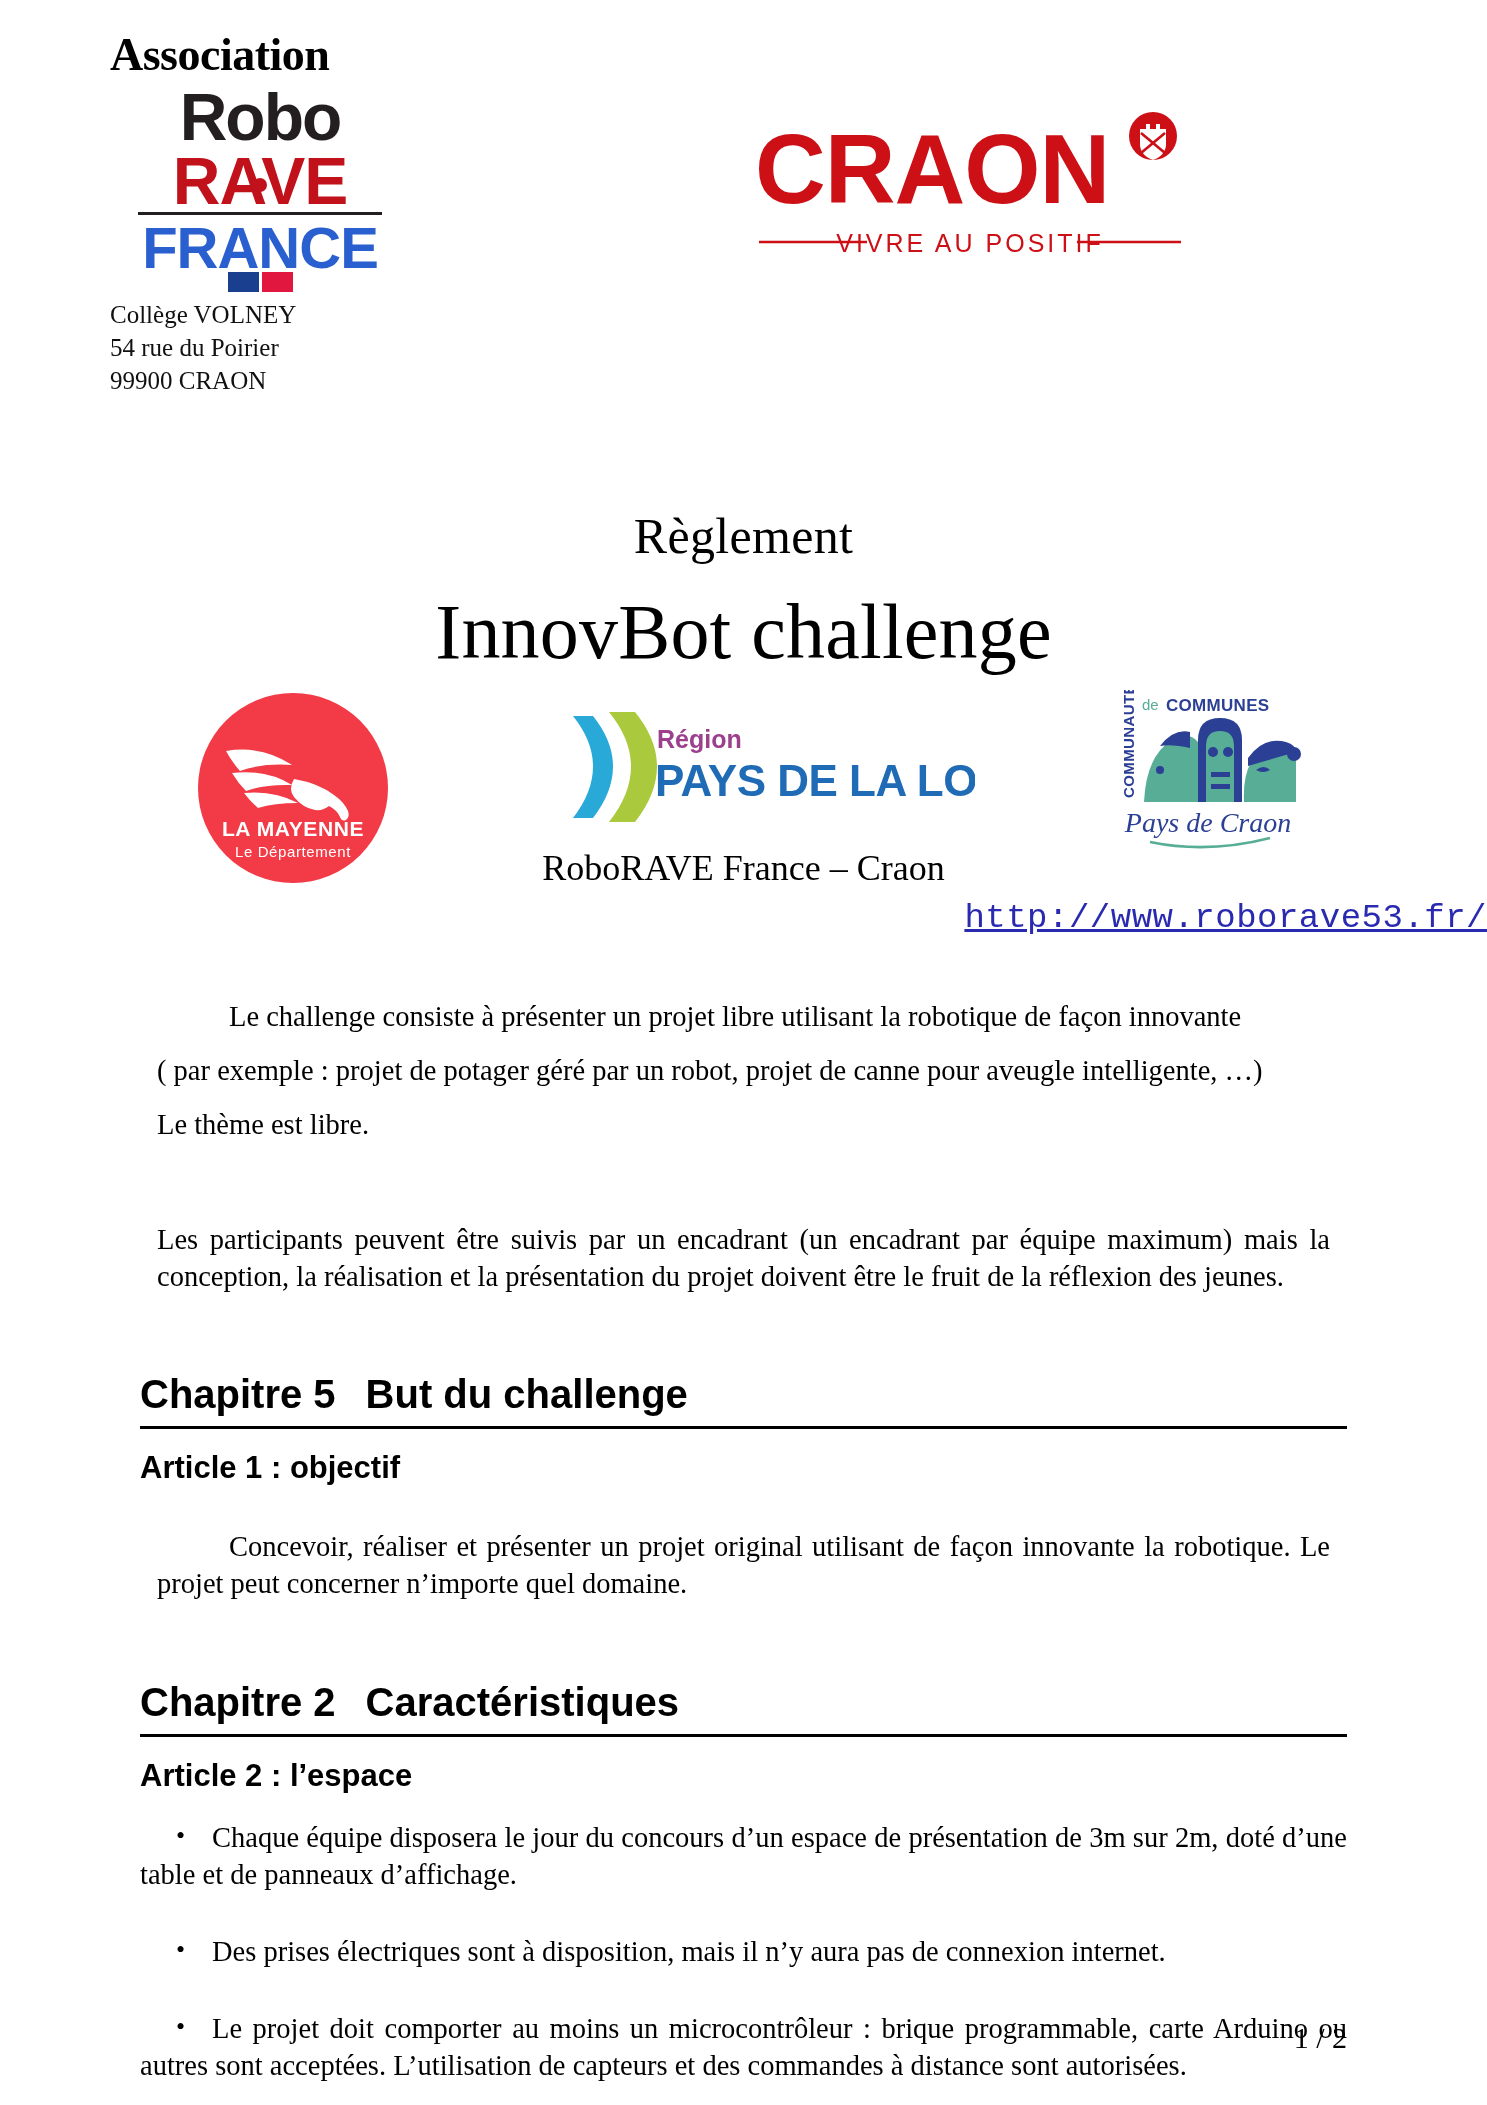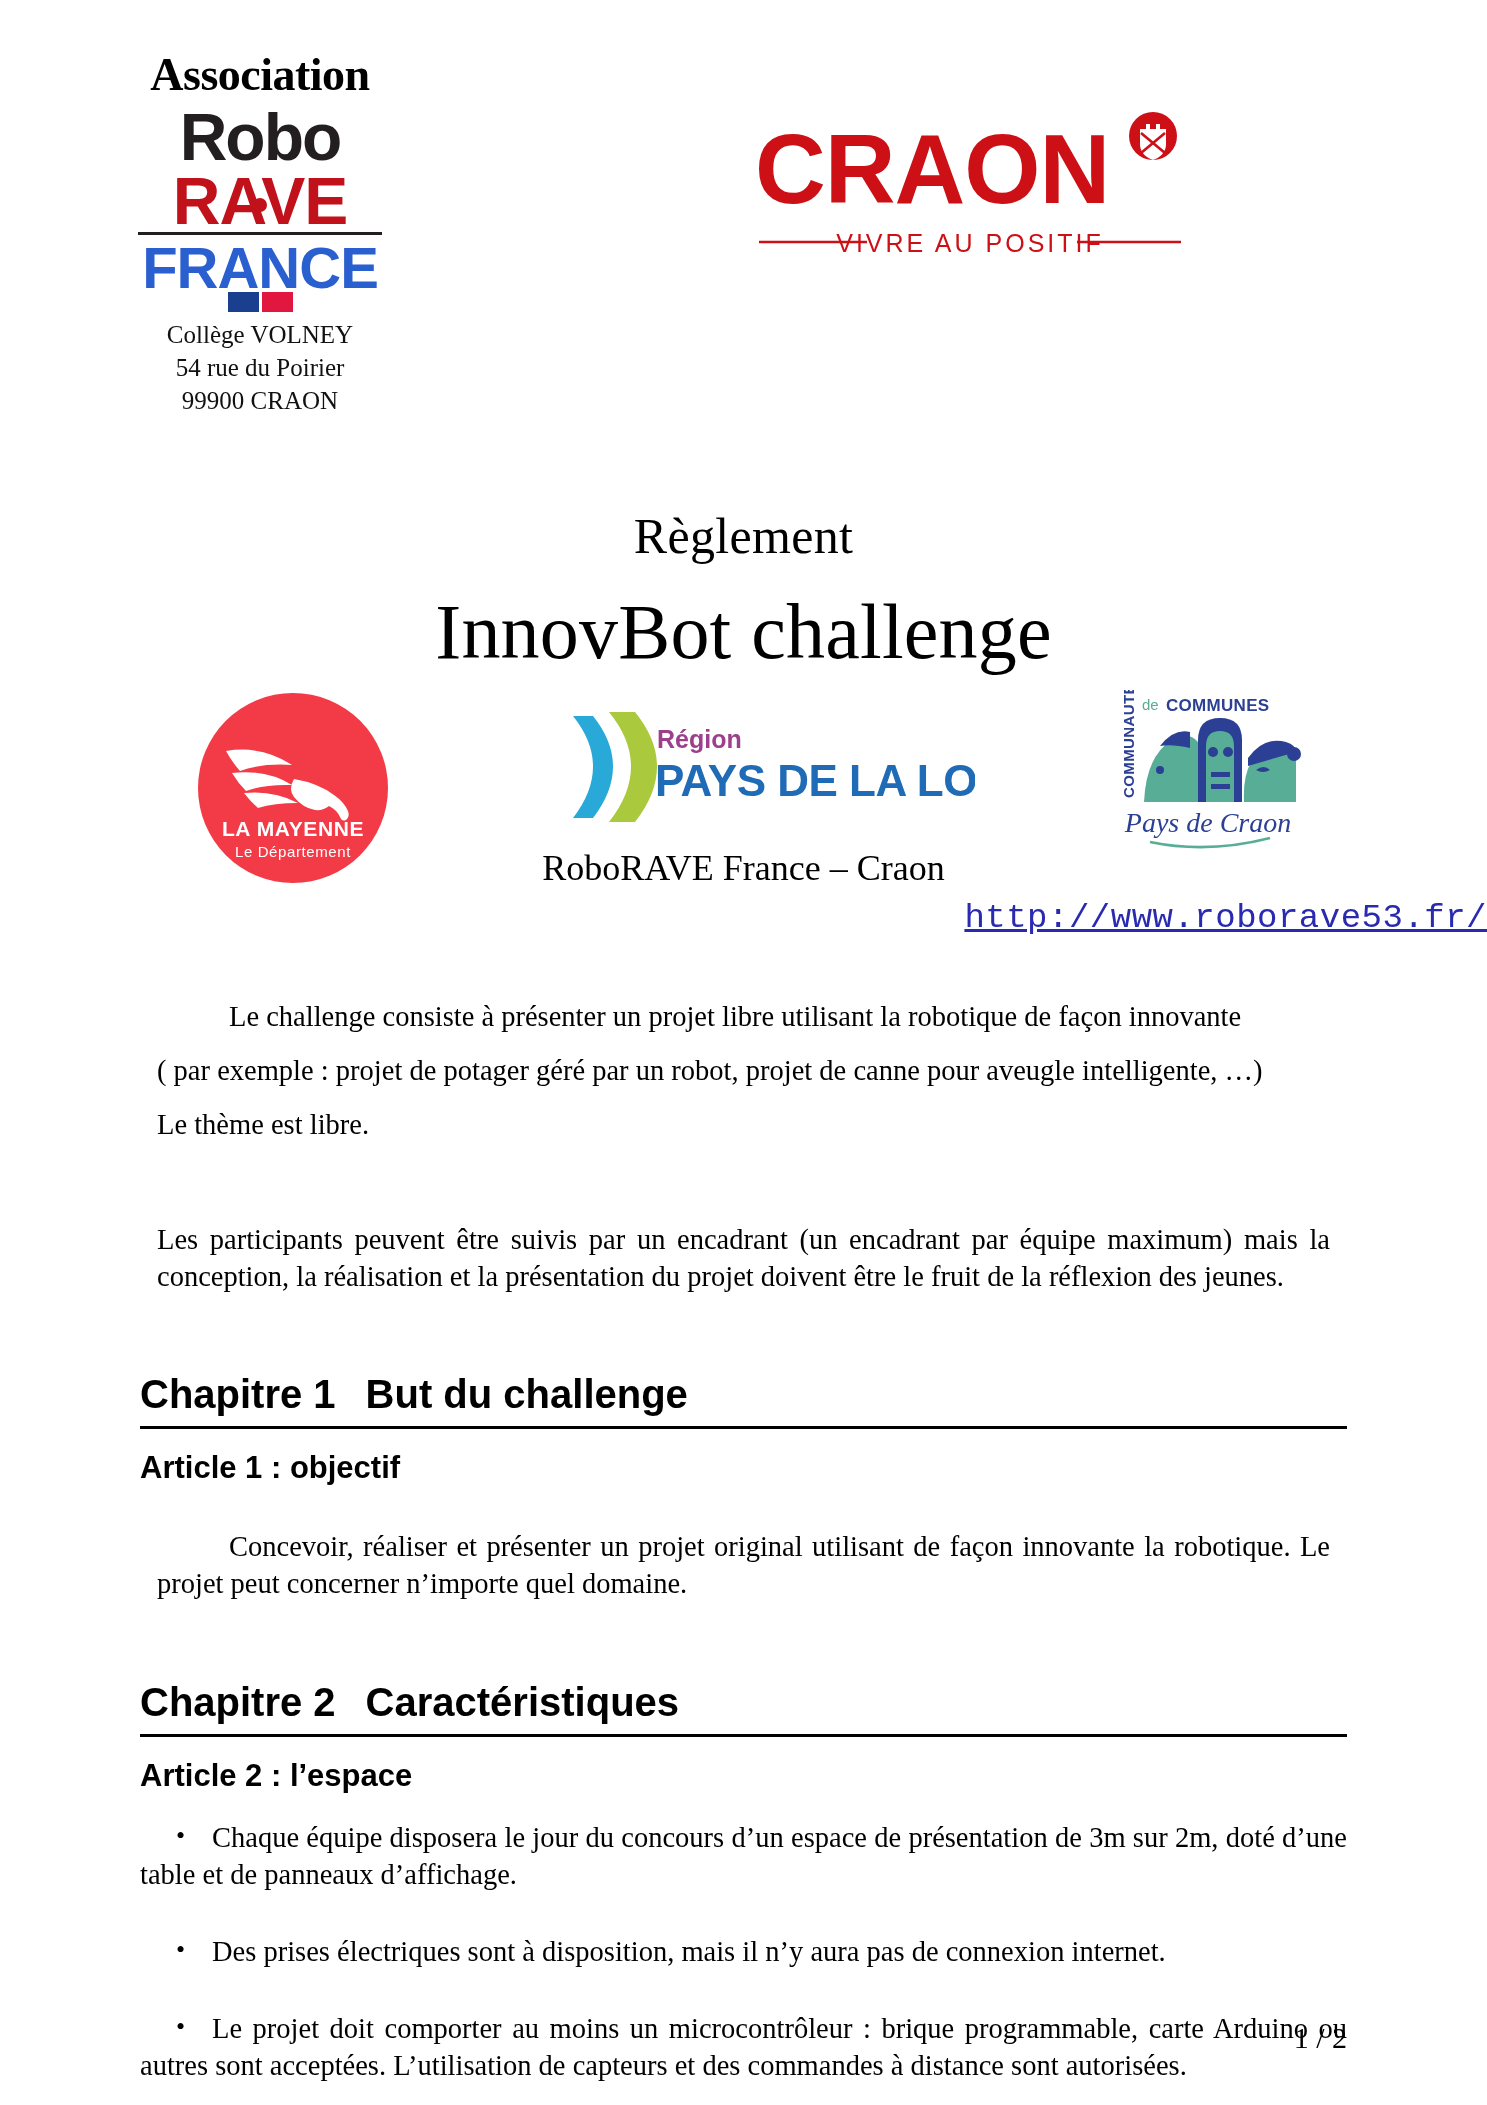--- a/index.html
+++ b/index.html
@@ -26,23 +26,22 @@
 
   
   .header {
     position: relative;
     height: 520px;
   }
 
   .rrf-block {
     position: absolute;
     left: 110px;
-    top: 52px;
+    top: 32px;
     width: 300px;
-    text-align: center;
   }
   .rrf-assoc {
     font-family: "Liberation Serif", serif;
     font-weight: bold;
     font-size: 46px;
     line-height: 1.0;
     letter-spacing: -0.5px;
     color: #000;
   }
   .rrf-logo {
@@ -291,21 +290,21 @@
     <p class="para">( par exemple : projet de potager géré par un robot, projet de canne pour aveugle intelligente, …)</p>
     <p class="para">Le thème est libre.</p>
 
     <div class="gap-44"></div>
 
     <p class="para">Les participants peuvent être suivis par un encadrant (un encadrant par équipe maximum) mais la conception, la réalisation et la présentation du projet doivent être le fruit de la réflexion des jeunes.</p>
 
     <div class="gap-60"></div>
 
     <h1 class="chapitre">
-      <span class="num">Chapitre 1</span><span>But du challenge</span>
+      <span class="num">Chapitre 5</span><span>But du challenge</span>
     </h1>
 
     <h2 class="article">Article 1 : objectif</h2>
 
     <div class="gap-26"></div>
 
     <p class="para indent">Concevoir, réaliser et présenter un projet original utilisant de façon innovante la robotique. Le projet peut concerner n’importe quel domaine.</p>
 
     <div class="gap-60"></div>
 

